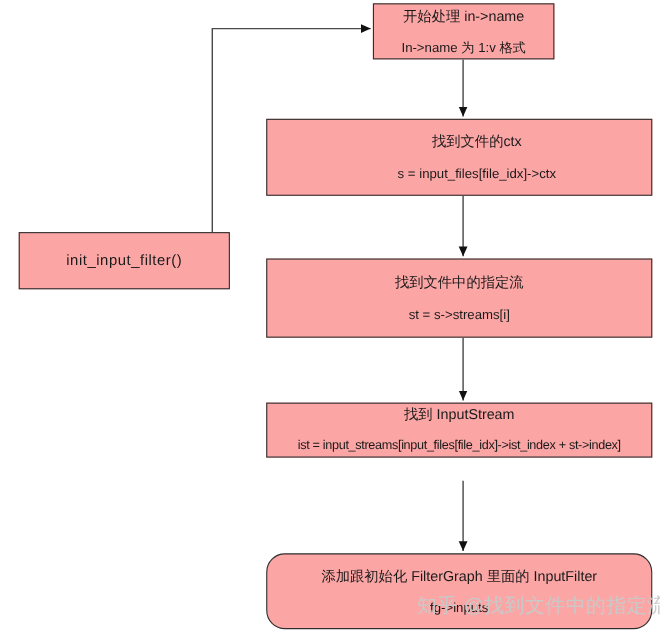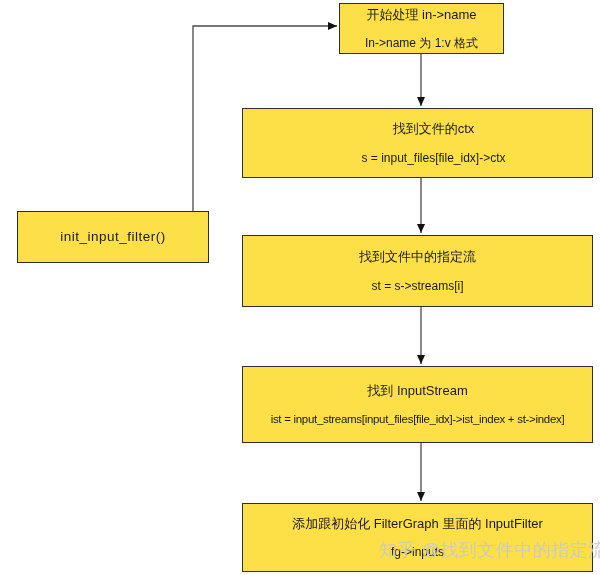--- a/index.html
+++ b/index.html
@@ -15,40 +15,40 @@
   #connectors {
     position: absolute;
     left: 0; top: 0;
     width: 600px; height: 575px;
     z-index: 0;
   }
   .node {
     position: absolute;
     box-sizing: border-box;
     border: 1.5px solid #2f2f2f;
-    background: #fde047;
+    background: #fca5a5;
     display: flex;
     flex-direction: column;
     align-items: center;
     justify-content: center;
     text-align: center;
     z-index: 1;
     line-height: 1.35;
     gap: 12px;
   }
   .node .l1 { font-size: 13px; white-space: nowrap; }
   .node .l2 { font-size: 12px; white-space: nowrap; text-align: right; }
   .node .l2.tight { font-size: 11.5px; letter-spacing: -0.3px; }
   #node-init { left: 17px; top: 211px; width: 192px; height: 52px; }
   #node-init .l1 { font-size: 13.5px; letter-spacing: 0.5px; }
   #node-start { left: 339px; top: 3px; width: 165px; height: 51px; }
   #node-ctx { left: 242px; top: 108px; width: 351px; height: 70px; padding-left: 32px; }
   #node-stream { left: 242px; top: 235px; width: 351px; height: 72px; }
-  #node-inputstream { left: 242px; top: 366px; width: 351px; height: 77px; }
-  #node-filtergraph { left: 242px; top: 503px; width: 351px; height: 69px; }
+  #node-inputstream { left: 242px; top: 366px; width: 351px; height: 50px; }
+  #node-filtergraph { left: 242px; top: 503px; width: 351px; height: 69px; border-radius: 17px; }
   #watermark {
     position: absolute;
     left: 379px;
     top: 538px;
     z-index: 2;
     font-size: 18px;
     color: #c9c9c9;
     white-space: nowrap;
     letter-spacing: 0.5px;
     pointer-events: none;

